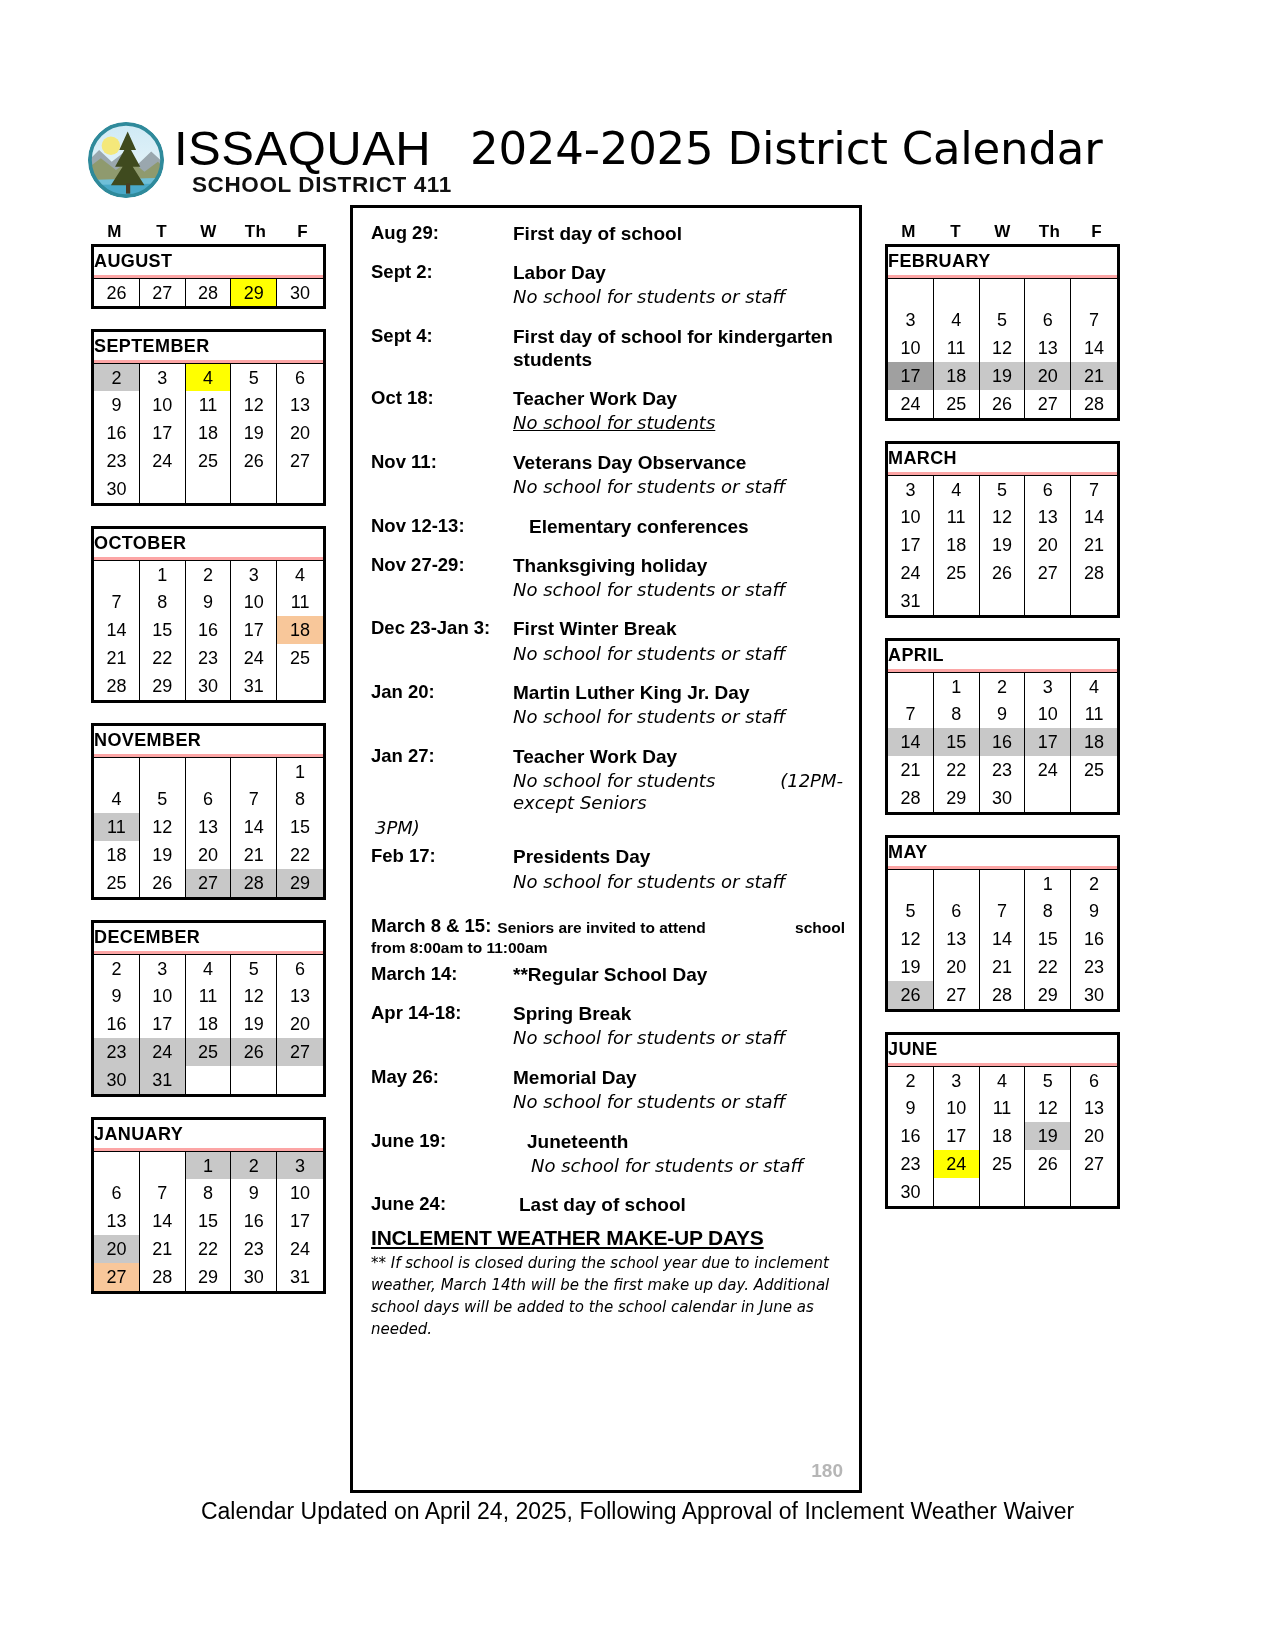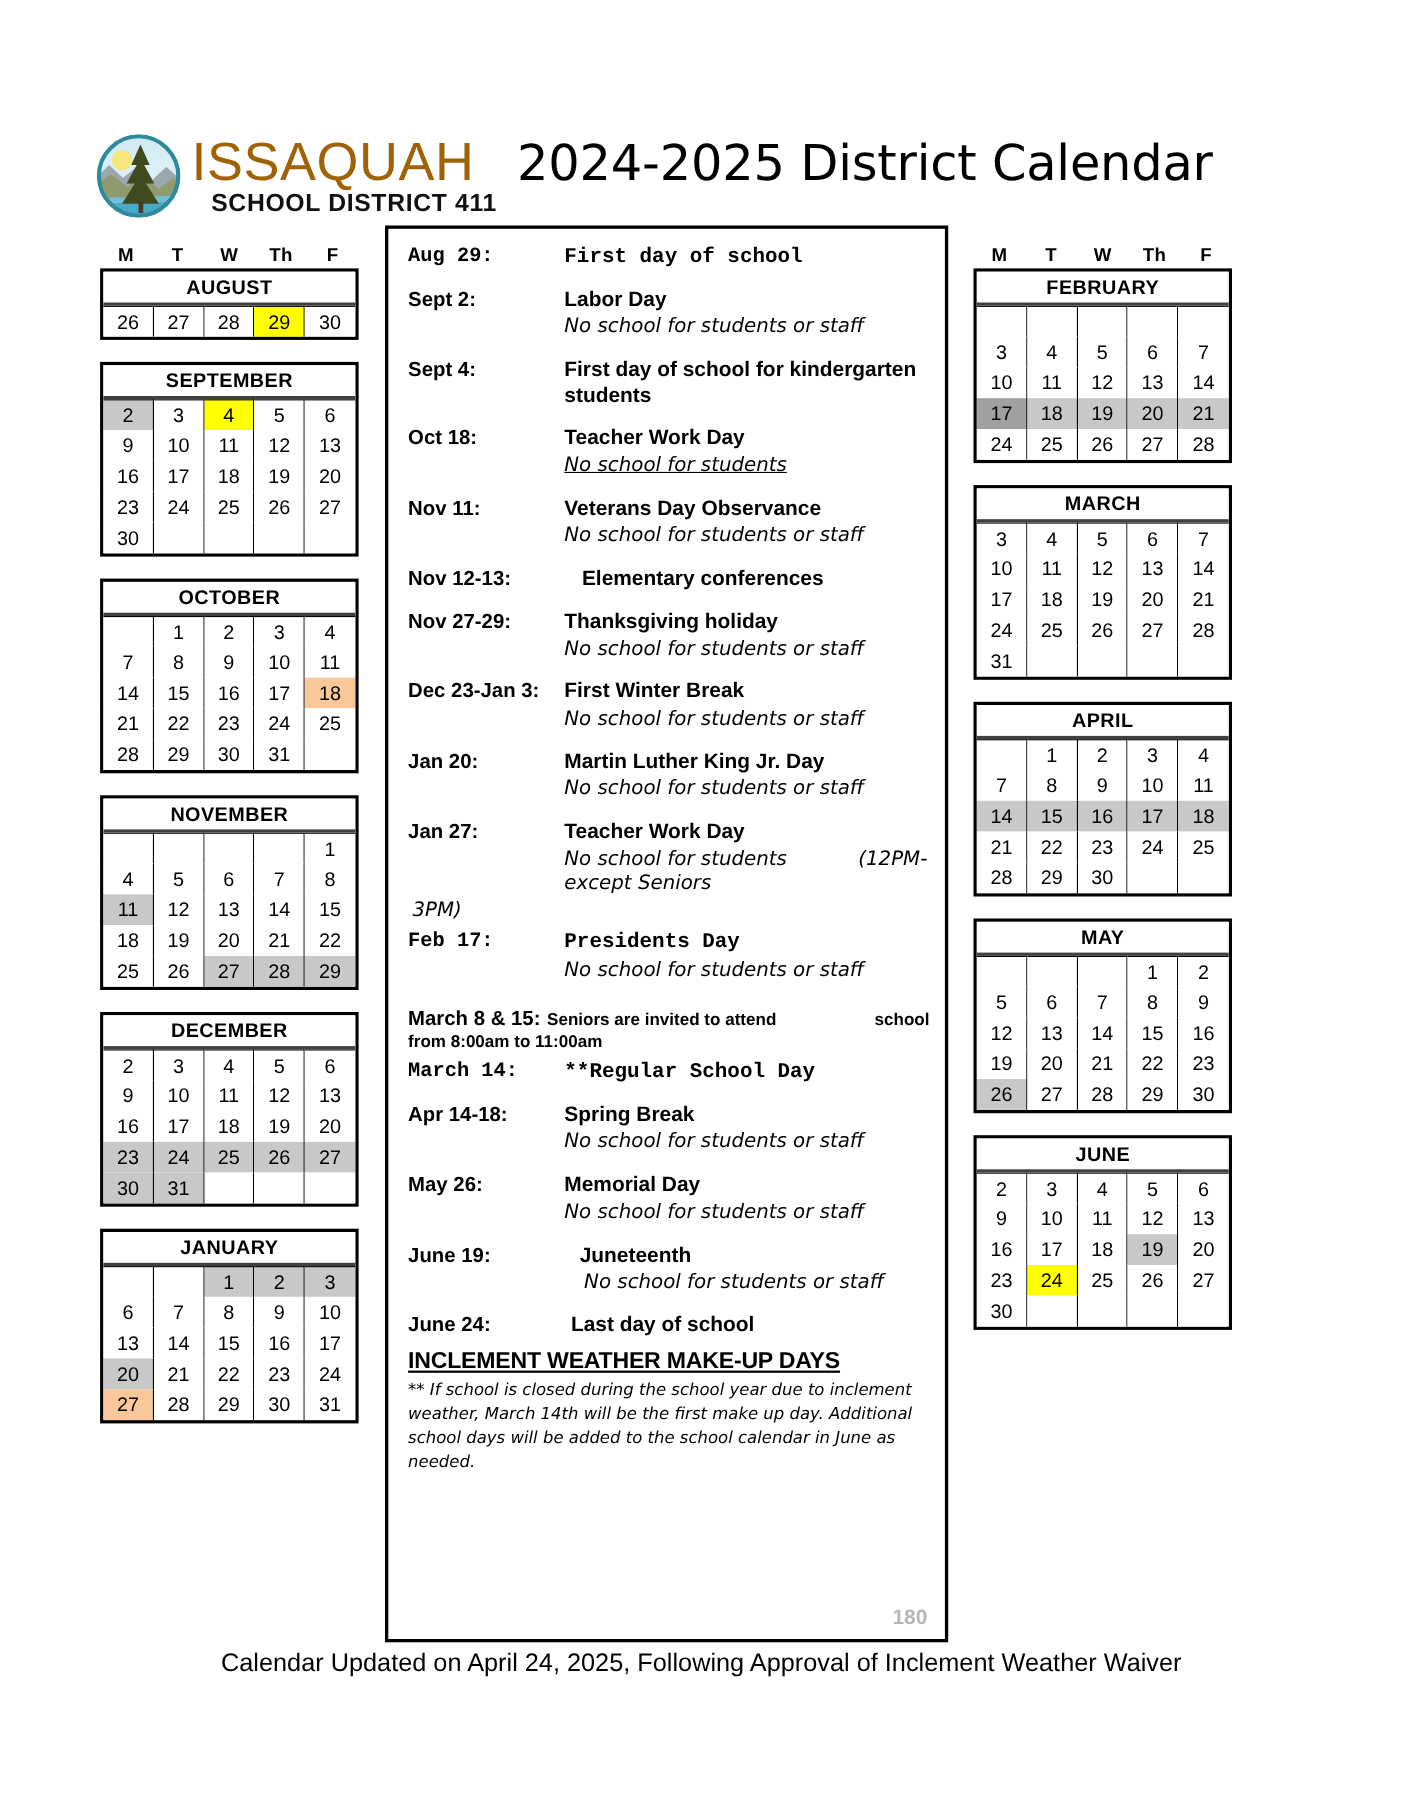--- a/index.html
+++ b/index.html
@@ -35,21 +35,21 @@
     height: 84px;
     flex: 0 0 84px;
   }
   .logo-text {
     margin-left: 6px;
   }
   .logo-name {
     font-family: "Liberation Sans", sans-serif;
     font-size: 49px;
     letter-spacing: 0.5px;
-    color: #a16207;
+    color: #000000;
     line-height: 0.98;
     font-weight: 400;
   }
   .logo-sub {
     font-family: "Liberation Sans", sans-serif;
     font-size: 22.5px;
     font-weight: bold;
     letter-spacing: 0.6px;
     color: #111;
     line-height: 1;
@@ -91,27 +91,26 @@
     line-height: 24px;
     letter-spacing: 0.3px;
   }
   .month-block {
     border: 3px solid #000;
     margin-bottom: 20px;
     background: #fff;
     box-sizing: border-box;
   }
   .month-name {
-    text-align: center;
     font-size: 18px;
     font-weight: bold;
     letter-spacing: 0.4px;
     height: 28px;
     line-height: 28px;
-    border-bottom: 3px solid #404040;
+    border-bottom: 3px solid #fca5a5;
     background: #fff;
   }
   .week-row {
     display: grid;
     grid-template-columns: repeat(5, 1fr);
   }
   .week-row + .week-row .day { border-top: 0; }
   .day {
     height: 28px;
     line-height: 28px;
@@ -145,21 +144,21 @@
     padding: 8px 14px 0 18px;
     position: relative;
     height: 100%;
     box-sizing: border-box;
   }
   .ev {
     display: flex;
     align-items: flex-start;
     margin-top: 16px;
   }
-  .ev:first-child { margin-top: 6px; font-family: Liberation Mono, monospace; }
+  .ev:first-child { margin-top: 6px; }
   .ev-date {
     font-size: 18.5px;
     font-weight: bold;
     flex: 0 0 auto;
     white-space: nowrap;
     line-height: 1.22;
   }
   .ev-title {
     font-size: 19px;
     font-weight: bold;

